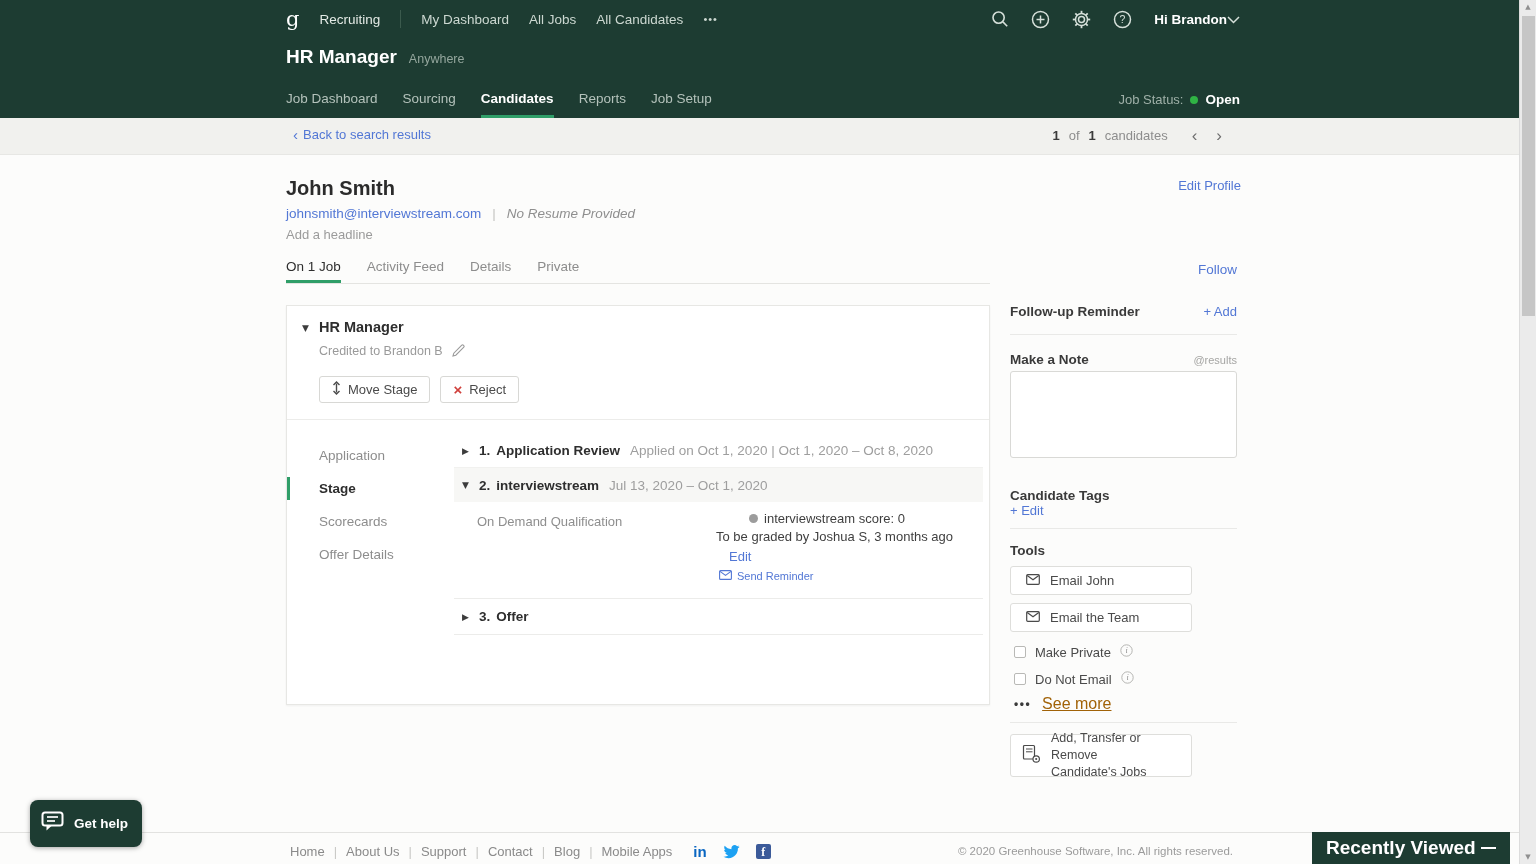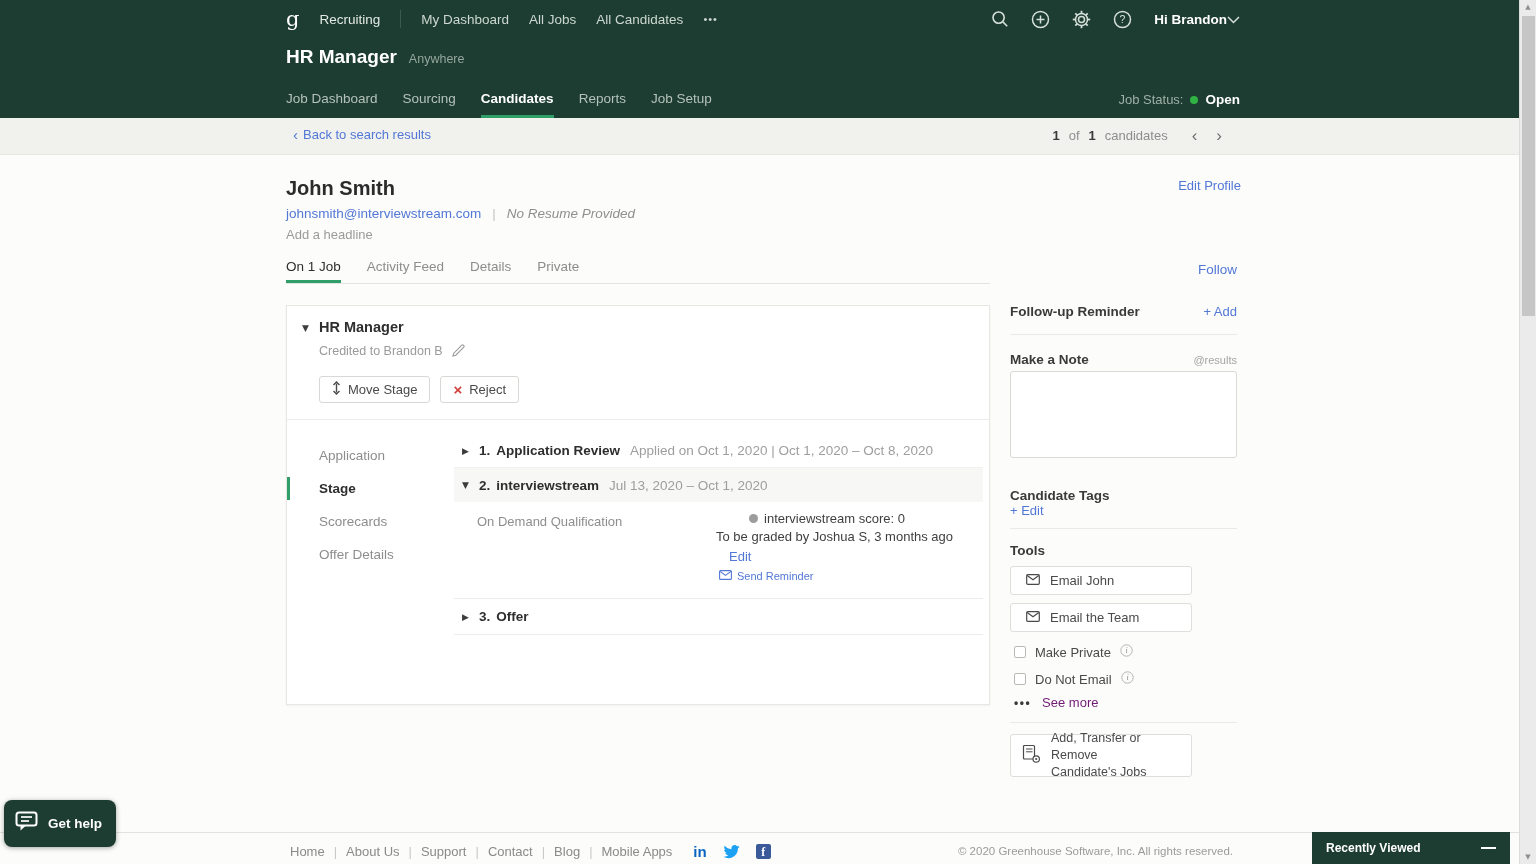--- a/index.html
+++ b/index.html
@@ -98,40 +98,40 @@
   .sb-action { font-size:13px; color:#5277d5; cursor:pointer; }
   .sb-hint { font-size:11px; color:#a5a5a3; }
   .sb-hr { position:absolute; left:1010px; width:227px; border-top:1px solid #e9e9e7; }
   .note-area { position:absolute; left:1010px; top:371px; width:227px; height:87px; border:1px solid #d9d9d6; border-radius:3px; background:#fff; resize:none; font-family:"Liberation Sans", sans-serif; font-size:13px; padding:6px; }
   .tool-btn { position:absolute; left:1010px; width:182px; height:29px; border:1px solid #dededb; border-radius:3px; background:#fff; display:flex; align-items:center; gap:10px; padding:0 0 0 15px; font-size:13px; color:#4a4a4a; cursor:pointer; font-family:"Liberation Sans", sans-serif; }
   .chk-row { position:absolute; left:1014px; display:flex; align-items:center; gap:9px; cursor:pointer; }
   .chk-box { width:12px; height:12px; border:1px solid #b9b9b6; border-radius:2px; background:#fff; }
   .chk-label { font-size:13px; color:#4a4a4a; }
   .see-more-row { position:absolute; left:1014px; top:695px; display:flex; align-items:center; gap:11px; }
   .see-dots { color:#3a3a3a; font-size:12px; font-weight:bold; letter-spacing:1.5px; cursor:pointer; }
-  .see-more-link { color:#701a75; font-size:13px; cursor:pointer; }
+  .see-more-link { color:#a16207; font-size:16px; cursor:pointer;text-decoration:underline; }
   .jobs-btn { position:absolute; left:1010px; top:734px; width:182px; height:43px; border:1px solid #dededb; border-radius:3px; background:#fff; display:flex; align-items:center; gap:9px; padding:0 8px 0 11px; cursor:pointer; font-family:"Liberation Sans", sans-serif; }
   .jobs-btn-text { font-size:12.5px; color:#4a4a4a; line-height:1.35; text-align:left; }
 
   
   .footer-rule { position:absolute; top:832px; left:0; width:1519px; border-top:1px solid #e2e2e0; }
   .footer-links { position:absolute; top:843px; left:290px; display:flex; align-items:center; gap:9px; font-size:13px; }
   .f-link { color:#8a8a8a; cursor:pointer; }
   .f-sep { color:#c9c9c6; }
   .social { display:flex; align-items:center; gap:16px; margin-left:12px; }
   .li-icon { color:#0a66c2; font-weight:bold; font-size:15px; font-family:"Liberation Sans", sans-serif; cursor:pointer; }
   .tw-icon { display:inline-flex; cursor:pointer; }
   .fb-icon { width:15px; height:15px; background:#3b5a99; border-radius:2px; color:#fff; font-weight:bold; font-size:12px; display:flex; align-items:flex-end; justify-content:center; font-family:"Liberation Serif", serif; cursor:pointer; line-height:1.1; }
   .copyright { position:absolute; top:845px; right:303px; font-size:11.5px; color:#9b9b9b; }
 
   
-  .gethelp { position:absolute; left:4px; top:800px; height:47px; background:#1d3c32; border-radius:8px; display:flex; align-items:center; gap:9px; padding:0 14px 0 11px; box-shadow:0 1px 5px rgba(0,0,0,0.35); cursor:pointer; }
+  .gethelp { position:absolute; left:30px; top:800px; height:47px; background:#1d3c32; border-radius:8px; display:flex; align-items:center; gap:9px; padding:0 14px 0 11px; box-shadow:0 1px 5px rgba(0,0,0,0.35); cursor:pointer; }
   .gethelp-label { color:#fff; font-size:13.5px; font-weight:bold; }
   .recent { position:absolute; left:1312px; top:832px; width:198px; height:32px; background:#1d3c32; display:flex; align-items:center; justify-content:space-between; padding:0 14px; cursor:pointer; }
-  .recent-label { color:#fff; font-size:12px; font-weight:bold; }
+  .recent-label { color:#fff; font-size:19px; font-weight:bold; }
   .recent-minus { width:15px; height:2px; background:#fff; }
 
   
   .scrollbar { position:absolute; right:0; top:0; width:17px; height:864px; background:#ebebeb; border-left:1px solid #dcdcdc; }
   .scroll-arrow { position:absolute; left:0; width:16px; text-align:center; font-family:"DejaVu Sans", sans-serif; font-size:7px; color:#8f8f8f; cursor:pointer; }
   .scroll-thumb { position:absolute; left:2px; top:16px; width:13px; height:300px; background:#c6c6c6; cursor:pointer; }
 </style>
 </head>
 <body>
 

